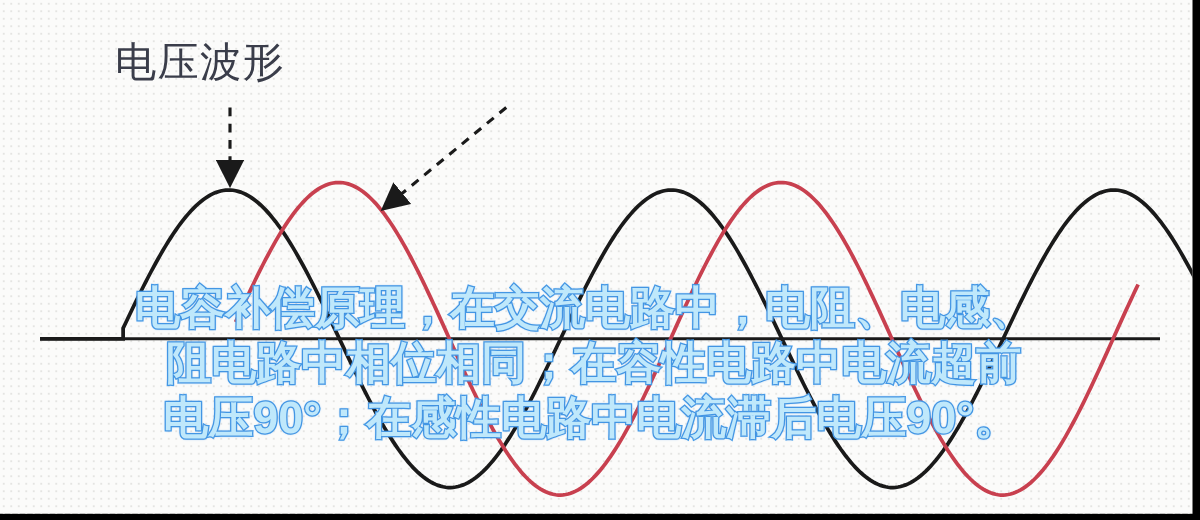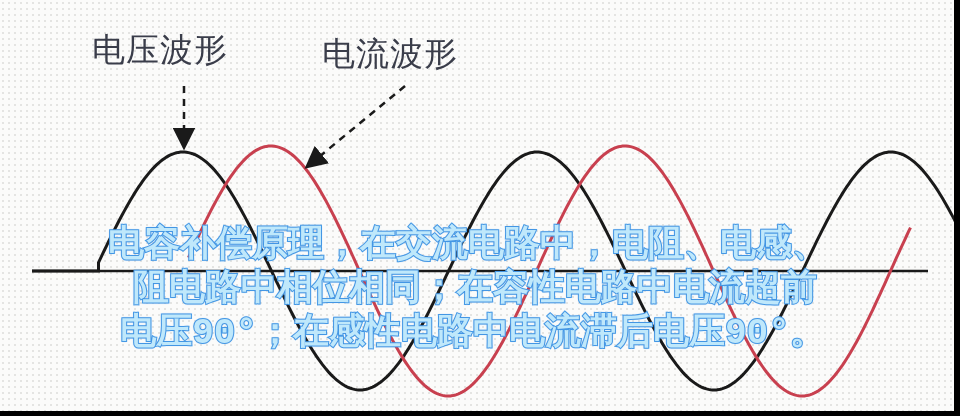--- a/index.html
+++ b/index.html
@@ -22,21 +22,21 @@
     font-family: "DejaVu Serif", serif;
     font-size: 33px;
     color: #3a3d4a;
     letter-spacing: 1px;
     white-space: nowrap;
   }
   .caption {
     position: absolute;
     left: 0; top: 224px; width: 954px;
     text-align: center;
-    font-family: Liberation Mono, monospace;
+    font-family: Liberation Sans, sans-serif;
     font-weight: bold;
     font-size: 36px;
     line-height: 44px;
     color: #bfe8fb;
     -webkit-text-stroke: 2px #4a9ee8;
     paint-order: stroke fill;
     text-shadow: 0 0 2px #3f8fe0, 0 0 1px #2f7fd6;
   }
   .caption div { white-space: nowrap; }
 </style>
@@ -56,20 +56,19 @@
     <path id="voltage-wave" fill="none" stroke="#1a1a1a" stroke-width="3" d="M32,271 L98.5,271 L98.5,262.6 L100.5,258.4 L102.5,254.2 L104.5,250.0 L106.5,245.8 L108.5,241.7 L110.5,237.7 L112.5,233.6 L114.5,229.6 L116.5,225.7 L118.5,221.8 L120.5,218.0 L122.5,214.3 L124.5,210.6 L126.5,207.0 L128.5,203.5 L130.5,200.0 L132.5,196.7 L134.5,193.4 L136.5,190.3 L138.5,187.2 L140.5,184.3 L142.5,181.4 L144.5,178.7 L146.5,176.1 L148.5,173.6 L150.5,171.3 L152.5,169.0 L154.5,166.9 L156.5,164.9 L158.5,163.1 L160.5,161.4 L162.5,159.8 L164.5,158.4 L166.5,157.1 L168.5,155.9 L170.5,154.9 L172.5,154.1 L174.5,153.4 L176.5,152.8 L178.5,152.4 L180.5,152.1 L182.5,152.0 L184.5,152.0 L186.5,152.2 L188.5,152.6 L190.5,153.1 L192.5,153.7 L194.5,154.5 L196.5,155.4 L198.5,156.5 L200.5,157.7 L202.5,159.1 L204.5,160.6 L206.5,162.2 L208.5,164.0 L210.5,165.9 L212.5,167.9 L214.5,170.1 L216.5,172.4 L218.5,174.9 L220.5,177.4 L222.5,180.1 L224.5,182.8 L226.5,185.7 L228.5,188.7 L230.5,191.8 L232.5,195.0 L234.5,198.3 L236.5,201.7 L238.5,205.2 L240.5,208.8 L242.5,212.4 L244.5,216.1 L246.5,219.9 L248.5,223.8 L250.5,227.7 L252.5,231.6 L254.5,235.6 L256.5,239.7 L258.5,243.8 L260.5,247.9 L262.5,252.1 L264.5,256.3 L266.5,260.5 L268.5,264.7 L270.5,268.9 L272.5,273.1 L274.5,277.3 L276.5,281.5 L278.5,285.7 L280.5,289.9 L282.5,294.1 L284.5,298.2 L286.5,302.3 L288.5,306.4 L290.5,310.4 L292.5,314.3 L294.5,318.2 L296.5,322.1 L298.5,325.9 L300.5,329.6 L302.5,333.2 L304.5,336.8 L306.5,340.3 L308.5,343.7 L310.5,347.0 L312.5,350.2 L314.5,353.3 L316.5,356.3 L318.5,359.2 L320.5,361.9 L322.5,364.6 L324.5,367.1 L326.5,369.6 L328.5,371.9 L330.5,374.1 L332.5,376.1 L334.5,378.0 L336.5,379.8 L338.5,381.4 L340.5,382.9 L342.5,384.3 L344.5,385.5 L346.5,386.6 L348.5,387.5 L350.5,388.3 L352.5,388.9 L354.5,389.4 L356.5,389.8 L358.5,390.0 L360.5,390.0 L362.5,389.9 L364.5,389.6 L366.5,389.2 L368.5,388.6 L370.5,387.9 L372.5,387.1 L374.5,386.1 L376.5,384.9 L378.5,383.6 L380.5,382.2 L382.5,380.6 L384.5,378.9 L386.5,377.1 L388.5,375.1 L390.5,373.0 L392.5,370.7 L394.5,368.4 L396.5,365.9 L398.5,363.3 L400.5,360.6 L402.5,357.7 L404.5,354.8 L406.5,351.7 L408.5,348.6 L410.5,345.3 L412.5,342.0 L414.5,338.5 L416.5,335.0 L418.5,331.4 L420.5,327.7 L422.5,324.0 L424.5,320.2 L426.5,316.3 L428.5,312.4 L430.5,308.4 L432.5,304.3 L434.5,300.3 L436.5,296.2 L438.5,292.0 L440.5,287.8 L442.5,283.6 L444.5,279.4 L446.5,275.2 L448.5,271.0 L450.5,266.8 L452.5,262.6 L454.5,258.4 L456.5,254.2 L458.5,250.0 L460.5,245.8 L462.5,241.7 L464.5,237.7 L466.5,233.6 L468.5,229.6 L470.5,225.7 L472.5,221.8 L474.5,218.0 L476.5,214.3 L478.5,210.6 L480.5,207.0 L482.5,203.5 L484.5,200.0 L486.5,196.7 L488.5,193.4 L490.5,190.3 L492.5,187.2 L494.5,184.3 L496.5,181.4 L498.5,178.7 L500.5,176.1 L502.5,173.6 L504.5,171.3 L506.5,169.0 L508.5,166.9 L510.5,164.9 L512.5,163.1 L514.5,161.4 L516.5,159.8 L518.5,158.4 L520.5,157.1 L522.5,155.9 L524.5,154.9 L526.5,154.1 L528.5,153.4 L530.5,152.8 L532.5,152.4 L534.5,152.1 L536.5,152.0 L538.5,152.0 L540.5,152.2 L542.5,152.6 L544.5,153.1 L546.5,153.7 L548.5,154.5 L550.5,155.4 L552.5,156.5 L554.5,157.7 L556.5,159.1 L558.5,160.6 L560.5,162.2 L562.5,164.0 L564.5,165.9 L566.5,167.9 L568.5,170.1 L570.5,172.4 L572.5,174.9 L574.5,177.4 L576.5,180.1 L578.5,182.8 L580.5,185.7 L582.5,188.7 L584.5,191.8 L586.5,195.0 L588.5,198.3 L590.5,201.7 L592.5,205.2 L594.5,208.8 L596.5,212.4 L598.5,216.1 L600.5,219.9 L602.5,223.8 L604.5,227.7 L606.5,231.6 L608.5,235.6 L610.5,239.7 L612.5,243.8 L614.5,247.9 L616.5,252.1 L618.5,256.3 L620.5,260.5 L622.5,264.7 L624.5,268.9 L626.5,273.1 L628.5,277.3 L630.5,281.5 L632.5,285.7 L634.5,289.9 L636.5,294.1 L638.5,298.2 L640.5,302.3 L642.5,306.4 L644.5,310.4 L646.5,314.3 L648.5,318.2 L650.5,322.1 L652.5,325.9 L654.5,329.6 L656.5,333.2 L658.5,336.8 L660.5,340.3 L662.5,343.7 L664.5,347.0 L666.5,350.2 L668.5,353.3 L670.5,356.3 L672.5,359.2 L674.5,361.9 L676.5,364.6 L678.5,367.1 L680.5,369.6 L682.5,371.9 L684.5,374.1 L686.5,376.1 L688.5,378.0 L690.5,379.8 L692.5,381.4 L694.5,382.9 L696.5,384.3 L698.5,385.5 L700.5,386.6 L702.5,387.5 L704.5,388.3 L706.5,388.9 L708.5,389.4 L710.5,389.8 L712.5,390.0 L714.5,390.0 L716.5,389.9 L718.5,389.6 L720.5,389.2 L722.5,388.6 L724.5,387.9 L726.5,387.1 L728.5,386.1 L730.5,384.9 L732.5,383.6 L734.5,382.2 L736.5,380.6 L738.5,378.9 L740.5,377.1 L742.5,375.1 L744.5,373.0 L746.5,370.7 L748.5,368.4 L750.5,365.9 L752.5,363.3 L754.5,360.6 L756.5,357.7 L758.5,354.8 L760.5,351.7 L762.5,348.6 L764.5,345.3 L766.5,342.0 L768.5,338.5 L770.5,335.0 L772.5,331.4 L774.5,327.7 L776.5,324.0 L778.5,320.2 L780.5,316.3 L782.5,312.4 L784.5,308.4 L786.5,304.3 L788.5,300.3 L790.5,296.2 L792.5,292.0 L794.5,287.8 L796.5,283.6 L798.5,279.4 L800.5,275.2 L802.5,271.0 L804.5,266.8 L806.5,262.6 L808.5,258.4 L810.5,254.2 L812.5,250.0 L814.5,245.8 L816.5,241.7 L818.5,237.7 L820.5,233.6 L822.5,229.6 L824.5,225.7 L826.5,221.8 L828.5,218.0 L830.5,214.3 L832.5,210.6 L834.5,207.0 L836.5,203.5 L838.5,200.0 L840.5,196.7 L842.5,193.4 L844.5,190.3 L846.5,187.2 L848.5,184.3 L850.5,181.4 L852.5,178.7 L854.5,176.1 L856.5,173.6 L858.5,171.3 L860.5,169.0 L862.5,166.9 L864.5,164.9 L866.5,163.1 L868.5,161.4 L870.5,159.8 L872.5,158.4 L874.5,157.1 L876.5,155.9 L878.5,154.9 L880.5,154.1 L882.5,153.4 L884.5,152.8 L886.5,152.4 L888.5,152.1 L890.5,152.0 L892.5,152.0 L894.5,152.2 L896.5,152.6 L898.5,153.1 L900.5,153.7 L902.5,154.5 L904.5,155.4 L906.5,156.5 L908.5,157.7 L910.5,159.1 L912.5,160.6 L914.5,162.2 L916.5,164.0 L918.5,165.9 L920.5,167.9 L922.5,170.1 L924.5,172.4 L926.5,174.9 L928.5,177.4 L930.5,180.1 L932.5,182.8 L934.5,185.7 L936.5,188.7 L938.5,191.8 L940.5,195.0 L942.5,198.3 L944.5,201.7 L946.5,205.2 L948.5,208.8 L950.5,212.4 L952.5,216.1 L954.5,219.9 L956.5,223.8 L958.5,227.7 L960.5,231.6 L962.5,235.6 L964.5,239.7 L966.5,243.8 L968.5,247.9 L970.5,252.1 L972.5,256.3"></path>
 
     <path id="current-wave" fill="none" stroke="#c8404f" stroke-width="3" d="M188.5,257.7 L190.5,253.3 L192.5,248.9 L194.5,244.6 L196.5,240.3 L198.5,236.0 L200.5,231.7 L202.5,227.6 L204.5,223.4 L206.5,219.3 L208.5,215.3 L210.5,211.4 L212.5,207.5 L214.5,203.8 L216.5,200.1 L218.5,196.5 L220.5,192.9 L222.5,189.5 L224.5,186.2 L226.5,183.0 L228.5,179.9 L230.5,176.9 L232.5,174.1 L234.5,171.3 L236.5,168.7 L238.5,166.2 L240.5,163.9 L242.5,161.7 L244.5,159.6 L246.5,157.6 L248.5,155.8 L250.5,154.2 L252.5,152.7 L254.5,151.3 L256.5,150.1 L258.5,149.1 L260.5,148.2 L262.5,147.4 L264.5,146.8 L266.5,146.4 L268.5,146.1 L270.5,146.0 L272.5,146.0 L274.5,146.2 L276.5,146.6 L278.5,147.1 L280.5,147.8 L282.5,148.6 L284.5,149.6 L286.5,150.7 L288.5,152.0 L290.5,153.4 L292.5,155.0 L294.5,156.7 L296.5,158.6 L298.5,160.6 L300.5,162.7 L302.5,165.0 L304.5,167.5 L306.5,170.0 L308.5,172.7 L310.5,175.5 L312.5,178.4 L314.5,181.4 L316.5,184.6 L318.5,187.9 L320.5,191.2 L322.5,194.7 L324.5,198.2 L326.5,201.9 L328.5,205.6 L330.5,209.5 L332.5,213.4 L334.5,217.3 L336.5,221.4 L338.5,225.5 L340.5,229.6 L342.5,233.9 L344.5,238.1 L346.5,242.4 L348.5,246.7 L350.5,251.1 L352.5,255.5 L354.5,259.9 L356.5,264.3 L358.5,268.8 L360.5,273.2 L362.5,277.7 L364.5,282.1 L366.5,286.5 L368.5,290.9 L370.5,295.3 L372.5,299.6 L374.5,303.9 L376.5,308.1 L378.5,312.4 L380.5,316.5 L382.5,320.6 L384.5,324.7 L386.5,328.6 L388.5,332.5 L390.5,336.4 L392.5,340.1 L394.5,343.8 L396.5,347.3 L398.5,350.8 L400.5,354.1 L402.5,357.4 L404.5,360.6 L406.5,363.6 L408.5,366.5 L410.5,369.3 L412.5,372.0 L414.5,374.5 L416.5,377.0 L418.5,379.3 L420.5,381.4 L422.5,383.4 L424.5,385.3 L426.5,387.0 L428.5,388.6 L430.5,390.0 L432.5,391.3 L434.5,392.4 L436.5,393.4 L438.5,394.2 L440.5,394.9 L442.5,395.4 L444.5,395.8 L446.5,396.0 L448.5,396.0 L450.5,395.9 L452.5,395.6 L454.5,395.2 L456.5,394.6 L458.5,393.8 L460.5,392.9 L462.5,391.9 L464.5,390.7 L466.5,389.3 L468.5,387.8 L470.5,386.2 L472.5,384.4 L474.5,382.4 L476.5,380.3 L478.5,378.1 L480.5,375.8 L482.5,373.3 L484.5,370.7 L486.5,367.9 L488.5,365.1 L490.5,362.1 L492.5,359.0 L494.5,355.8 L496.5,352.5 L498.5,349.1 L500.5,345.5 L502.5,341.9 L504.5,338.2 L506.5,334.5 L508.5,330.6 L510.5,326.7 L512.5,322.7 L514.5,318.6 L516.5,314.4 L518.5,310.3 L520.5,306.0 L522.5,301.7 L524.5,297.4 L526.5,293.1 L528.5,288.7 L530.5,284.3 L532.5,279.9 L534.5,275.4 L536.5,271.0 L538.5,266.6 L540.5,262.1 L542.5,257.7 L544.5,253.3 L546.5,248.9 L548.5,244.6 L550.5,240.3 L552.5,236.0 L554.5,231.7 L556.5,227.6 L558.5,223.4 L560.5,219.3 L562.5,215.3 L564.5,211.4 L566.5,207.5 L568.5,203.8 L570.5,200.1 L572.5,196.5 L574.5,192.9 L576.5,189.5 L578.5,186.2 L580.5,183.0 L582.5,179.9 L584.5,176.9 L586.5,174.1 L588.5,171.3 L590.5,168.7 L592.5,166.2 L594.5,163.9 L596.5,161.7 L598.5,159.6 L600.5,157.6 L602.5,155.8 L604.5,154.2 L606.5,152.7 L608.5,151.3 L610.5,150.1 L612.5,149.1 L614.5,148.2 L616.5,147.4 L618.5,146.8 L620.5,146.4 L622.5,146.1 L624.5,146.0 L626.5,146.0 L628.5,146.2 L630.5,146.6 L632.5,147.1 L634.5,147.8 L636.5,148.6 L638.5,149.6 L640.5,150.7 L642.5,152.0 L644.5,153.4 L646.5,155.0 L648.5,156.7 L650.5,158.6 L652.5,160.6 L654.5,162.7 L656.5,165.0 L658.5,167.5 L660.5,170.0 L662.5,172.7 L664.5,175.5 L666.5,178.4 L668.5,181.4 L670.5,184.6 L672.5,187.9 L674.5,191.2 L676.5,194.7 L678.5,198.2 L680.5,201.9 L682.5,205.6 L684.5,209.5 L686.5,213.4 L688.5,217.3 L690.5,221.4 L692.5,225.5 L694.5,229.6 L696.5,233.9 L698.5,238.1 L700.5,242.4 L702.5,246.7 L704.5,251.1 L706.5,255.5 L708.5,259.9 L710.5,264.3 L712.5,268.8 L714.5,273.2 L716.5,277.7 L718.5,282.1 L720.5,286.5 L722.5,290.9 L724.5,295.3 L726.5,299.6 L728.5,303.9 L730.5,308.1 L732.5,312.4 L734.5,316.5 L736.5,320.6 L738.5,324.7 L740.5,328.6 L742.5,332.5 L744.5,336.4 L746.5,340.1 L748.5,343.8 L750.5,347.3 L752.5,350.8 L754.5,354.1 L756.5,357.4 L758.5,360.6 L760.5,363.6 L762.5,366.5 L764.5,369.3 L766.5,372.0 L768.5,374.5 L770.5,377.0 L772.5,379.3 L774.5,381.4 L776.5,383.4 L778.5,385.3 L780.5,387.0 L782.5,388.6 L784.5,390.0 L786.5,391.3 L788.5,392.4 L790.5,393.4 L792.5,394.2 L794.5,394.9 L796.5,395.4 L798.5,395.8 L800.5,396.0 L802.5,396.0 L804.5,395.9 L806.5,395.6 L808.5,395.2 L810.5,394.6 L812.5,393.8 L814.5,392.9 L816.5,391.9 L818.5,390.7 L820.5,389.3 L822.5,387.8 L824.5,386.2 L826.5,384.4 L828.5,382.4 L830.5,380.3 L832.5,378.1 L834.5,375.8 L836.5,373.3 L838.5,370.7 L840.5,367.9 L842.5,365.1 L844.5,362.1 L846.5,359.0 L848.5,355.8 L850.5,352.5 L852.5,349.1 L854.5,345.5 L856.5,341.9 L858.5,338.2 L860.5,334.5 L862.5,330.6 L864.5,326.7 L866.5,322.7 L868.5,318.6 L870.5,314.4 L872.5,310.3 L874.5,306.0 L876.5,301.7 L878.5,297.4 L880.5,293.1 L882.5,288.7 L884.5,284.3 L886.5,279.9 L888.5,275.4 L890.5,271.0 L892.5,266.6 L894.5,262.1 L896.5,257.7 L898.5,253.3 L900.5,248.9 L902.5,244.6 L904.5,240.3 L906.5,236.0 L908.5,231.7 L910.5,227.6"></path>
 
     <line x1="184" y1="86" x2="184" y2="146" stroke="#1a1a1a" stroke-width="2.5" stroke-dasharray="7,6" marker-end="url(#arrowhead)"></line>
 
     <line x1="405" y1="86" x2="308" y2="166" stroke="#1a1a1a" stroke-width="2.5" stroke-dasharray="7,6" marker-end="url(#arrowhead)"></line>
   </svg>
 
   <div class="label" style="left:92px; top:28px;">电压波形</div>
-  <div class="label" style="left:322px; top:32px;">电流波形</div>
 
   <div class="caption">
     <div style="margin-left:-18px;">电容补偿原理，在交流电路中，电阻、电感、</div>
     <div style="margin-left:-4px;">阻电路中相位相同；在容性电路中电流超前</div>
     <div style="margin-left:-8px;">电压90°；在感性电路中电流滞后电压90°。</div>
   </div>
 </div>
 
 </body></html>

